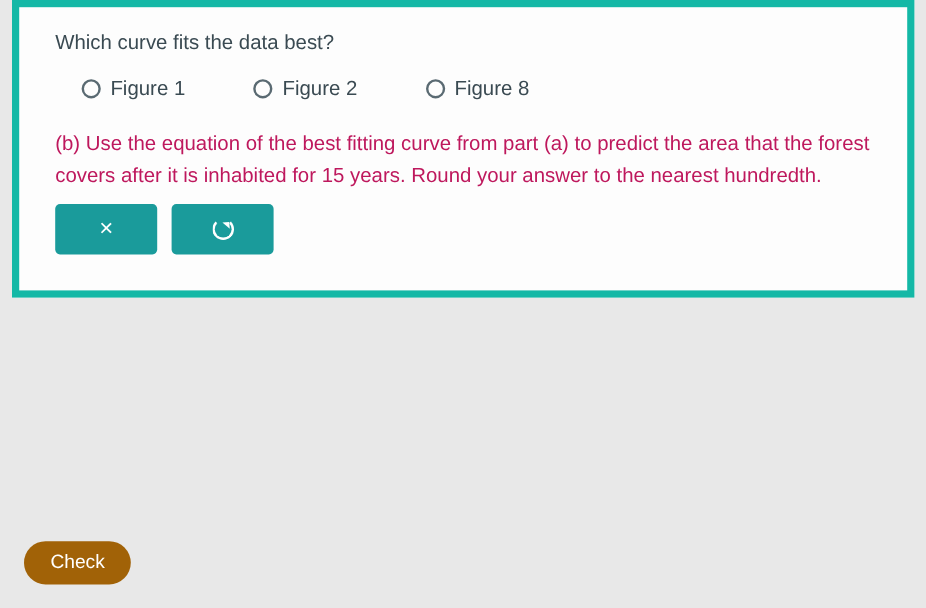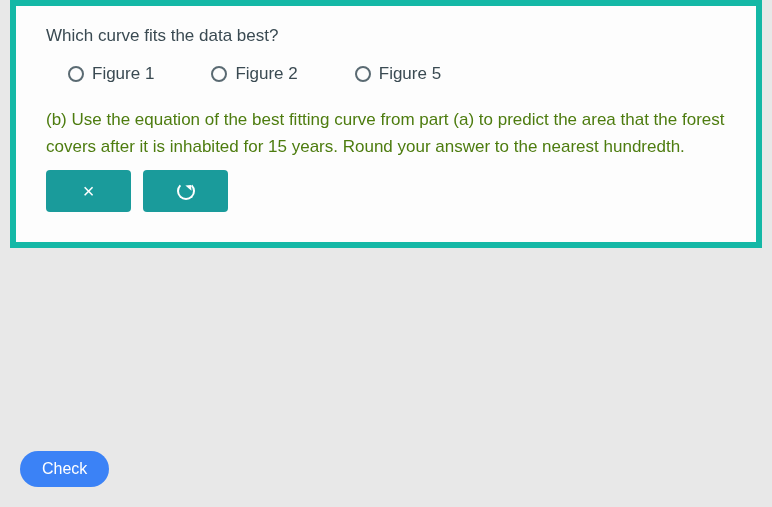--- a/index.html
+++ b/index.html
@@ -40,21 +40,21 @@
     }
     .radio-circle {
       width: 16px;
       height: 16px;
       border: 2px solid #5a6a72;
       border-radius: 50%;
       display: inline-block;
     }
     .part-b {
       font-size: 17px;
-      color: #4d7c0f;
+      color: #be185d;
       line-height: 1.6;
       margin-bottom: 0;
     }
     .answer-row {
       display: flex;
       align-items: center;
       justify-content: space-between;
       margin-top: 10px;
     }
     .input-group {
@@ -89,21 +89,21 @@
       align-items: center;
       justify-content: center;
       cursor: pointer;
     }
     .bottom-bar {
       position: absolute;
       bottom: 20px;
       left: 20px;
     }
     .check-btn {
-      background: #3b82f6;
+      background: #a16207;
       color: #fff;
       border: none;
       border-radius: 18px;
       padding: 9px 22px;
       font-size: 16px;
       cursor: pointer;
     }
     .redo-icon {
       display: inline-block;
       width: 18px;
@@ -134,21 +134,21 @@
     <label class="radio-option">
       <span class="radio-circle"></span>
       <span>Figure 1</span>
     </label>
     <label class="radio-option">
       <span class="radio-circle"></span>
       <span>Figure 2</span>
     </label>
     <label class="radio-option">
       <span class="radio-circle"></span>
-      <span>Figure 5</span>
+      <span>Figure 8</span>
     </label>
   </div>
 
   <div class="part-b">
     <span>(b)</span>
     <span>Use the equation of the best fitting curve from part (a) to predict the area that the forest covers after it is inhabited for 15 years. Round your answer to the nearest hundredth.</span>
   </div>
 
   <div class="answer-row">
     <div class="action-buttons">

